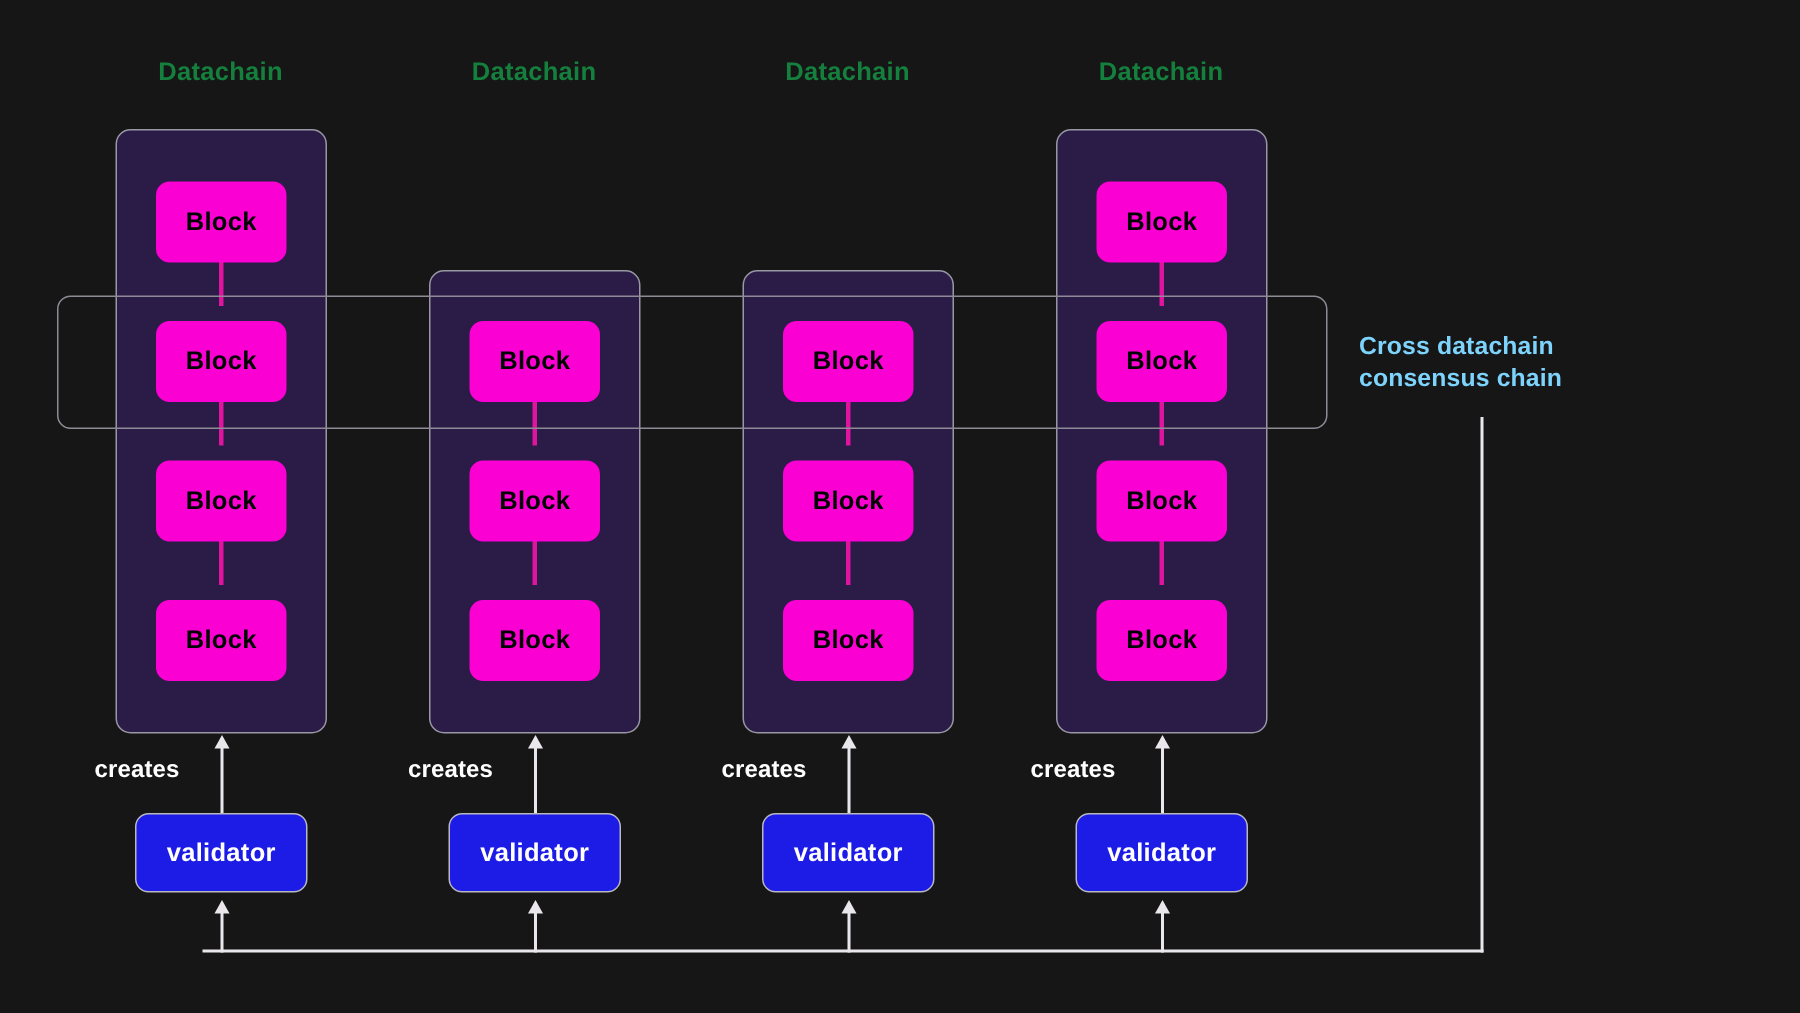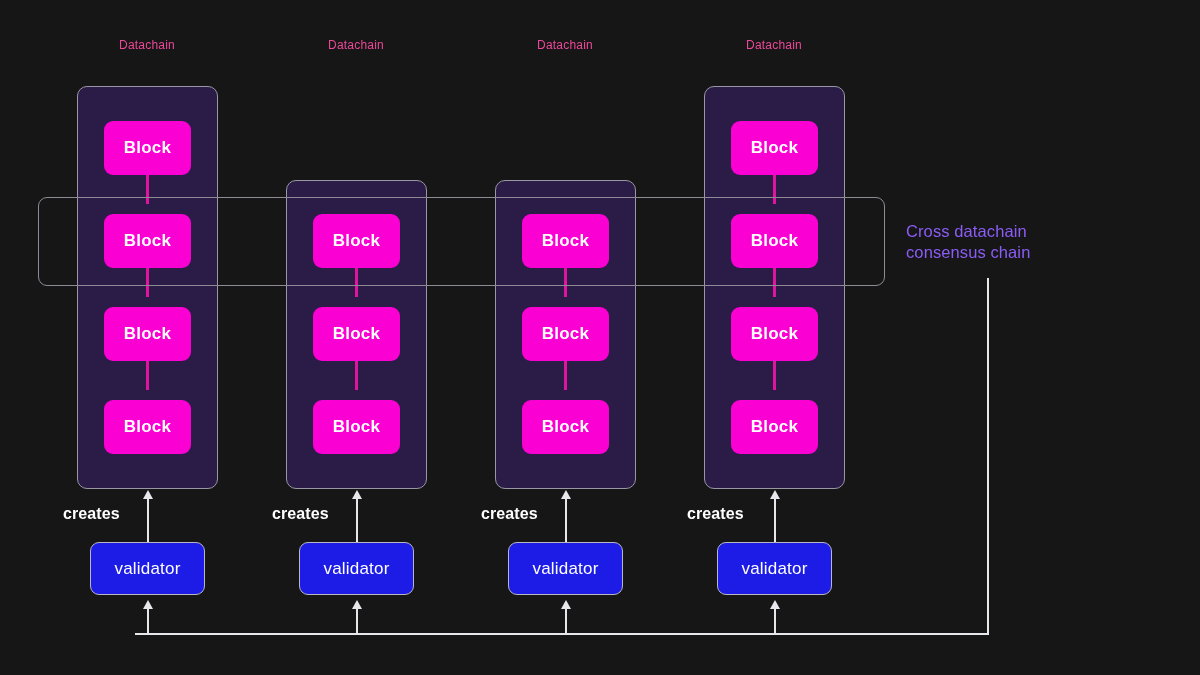--- a/index.html
+++ b/index.html
@@ -15,42 +15,42 @@
     position: relative;
     width: 1200px;
     height: 675px;
     background: #161616;
     overflow: hidden;
   }
   .abs { position: absolute; }
 
   
   .dc-title {
-    color: #ec4899;
-    font-size: 12px;
-    font-weight: 400;
+    color: #15803d;
+    font-size: 17px;
+    font-weight: 700;
     letter-spacing: 0.2px;
     text-align: center;
     white-space: nowrap;
     transform: translateX(-50%);
   }
 
   
   .dc-box {
     background: #2A1B47;
     border: 1px solid #9a97a5;
     border-radius: 10px;
     box-sizing: border-box;
   }
 
   
   .block {
     background: #FA00D2;
     border-radius: 9px;
-    color: #ffffff;
+    color: #000000;
     font-size: 17px;
     font-weight: 700;
     display: flex;
     align-items: center;
     justify-content: center;
     letter-spacing: 0.2px;
     box-sizing: border-box;
   }
 
   
@@ -62,36 +62,36 @@
   
   .consensus-rect {
     border: 1px solid #8e8b96;
     border-radius: 9px;
     box-sizing: border-box;
     background: transparent;
   }
 
   
   .annot {
-    color: #8b5cf6;
+    color: #7dd3fc;
     font-size: 16.5px;
-    font-weight: 400;
+    font-weight: 700;
     line-height: 21px;
     white-space: pre-line;
     letter-spacing: 0.1px;
   }
 
   
   .validator {
     background: #1C1CE6;
     border: 1px solid #b9b7c0;
     border-radius: 9px;
     color: #ffffff;
     font-size: 17px;
-    font-weight: 400;
+    font-weight: 700;
     display: flex;
     align-items: center;
     justify-content: center;
     letter-spacing: 0.2px;
     box-sizing: border-box;
   }
 
   
   .creates {
     color: #ffffff;

